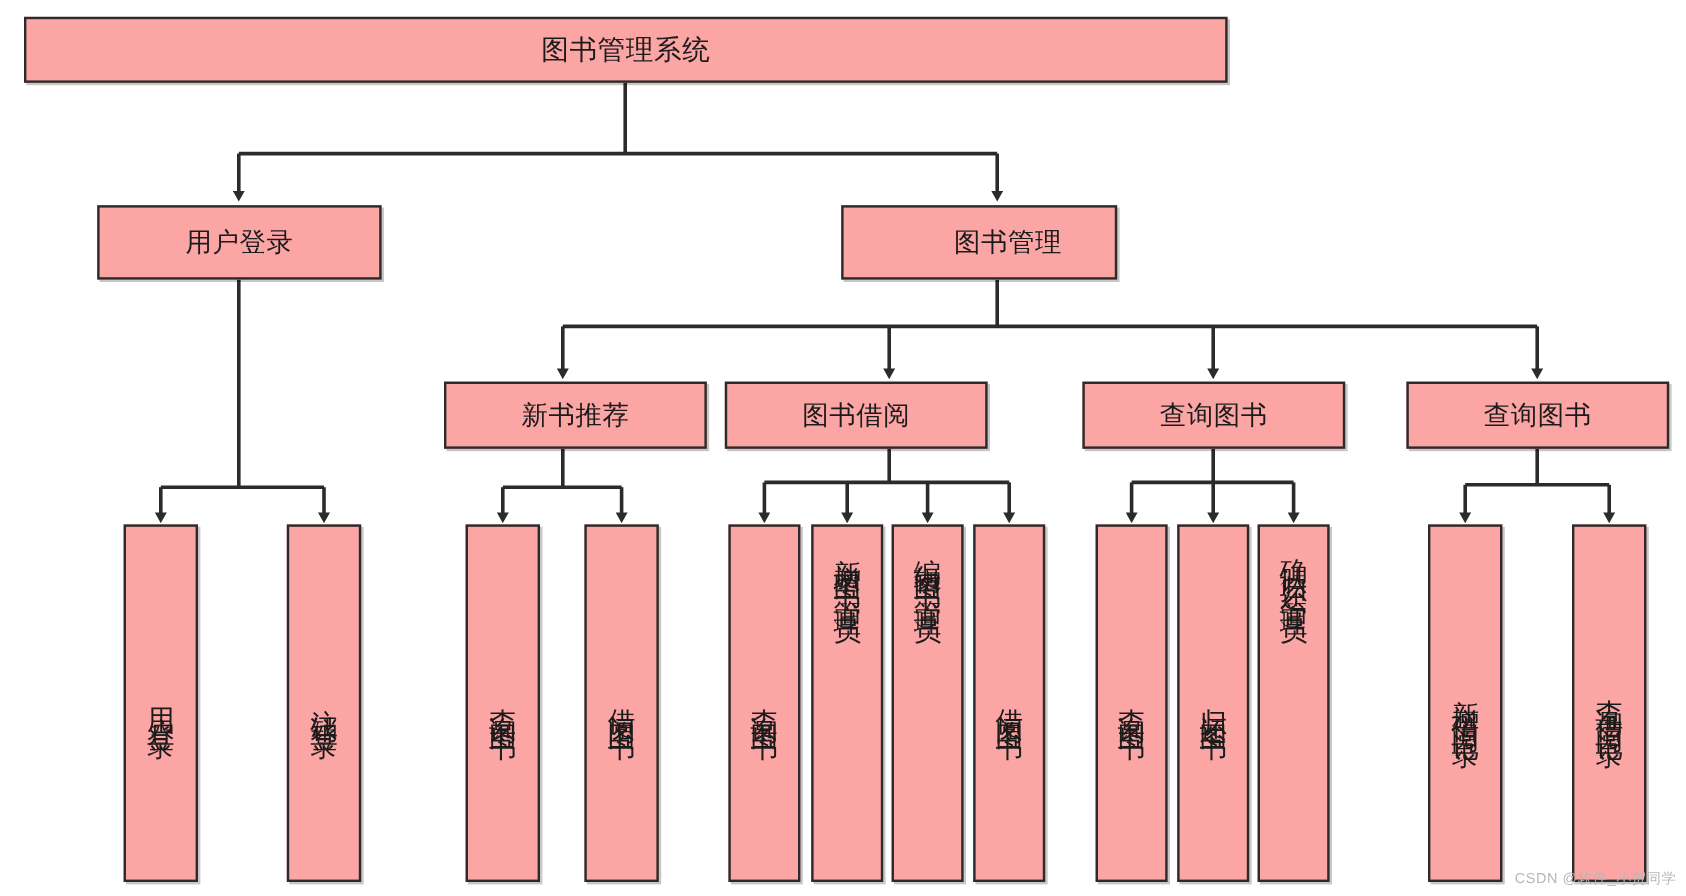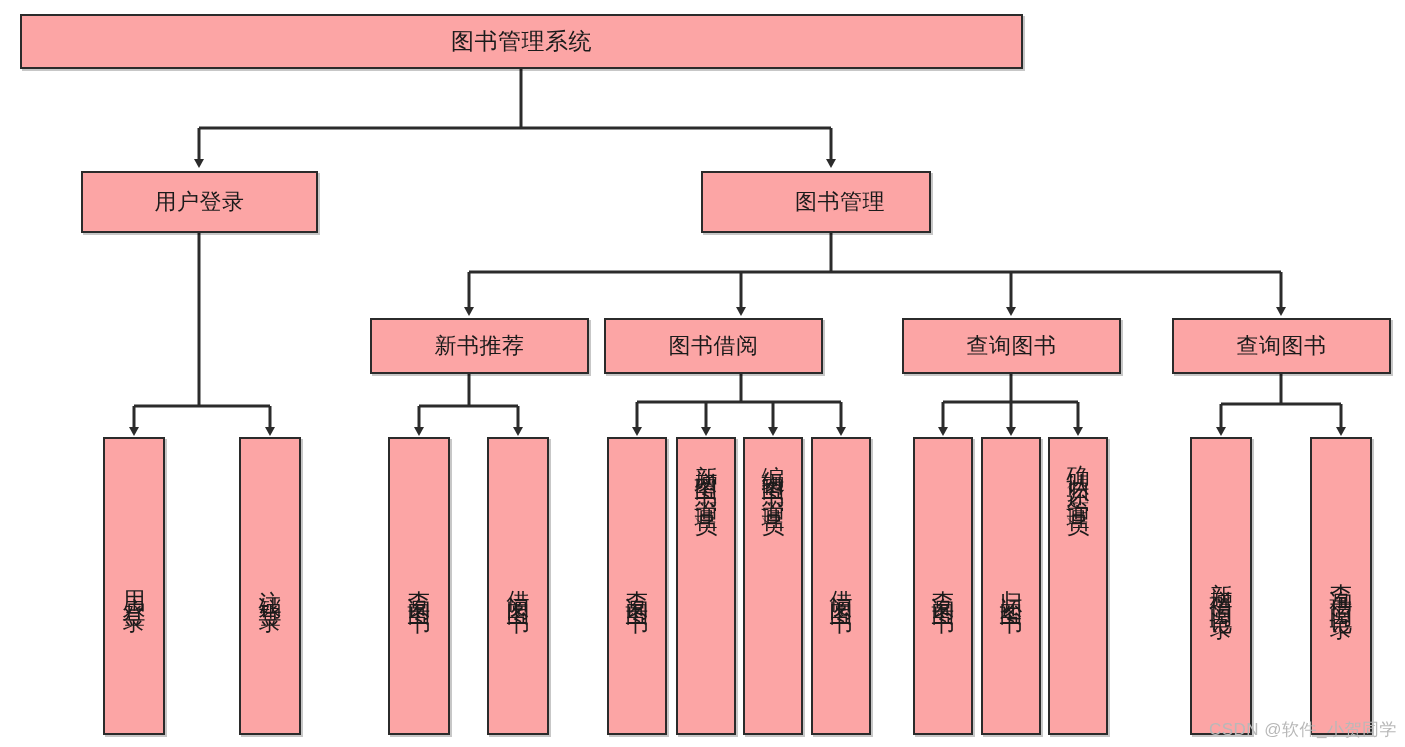--- a/index.html
+++ b/index.html
@@ -62,21 +62,21 @@
     white-space: nowrap;
   }
   .node.vertical.centered {
     align-items: center;
     padding-top: 0;
   }
   #watermark {
     position: absolute;
     right: 8px;
     bottom: 6px;
-    font-size: 17px;
+    font-size: 12px;
     color: #b8b8b8;
     white-space: nowrap;
     letter-spacing: 0.5px;
   }
 </style>
 </head>
 <body>
 
 <div id="diagram-root">
 

